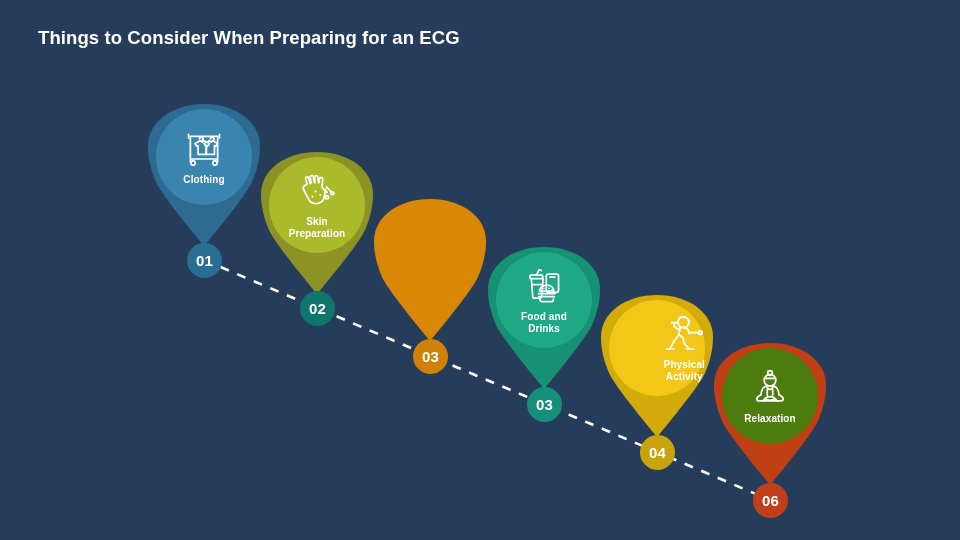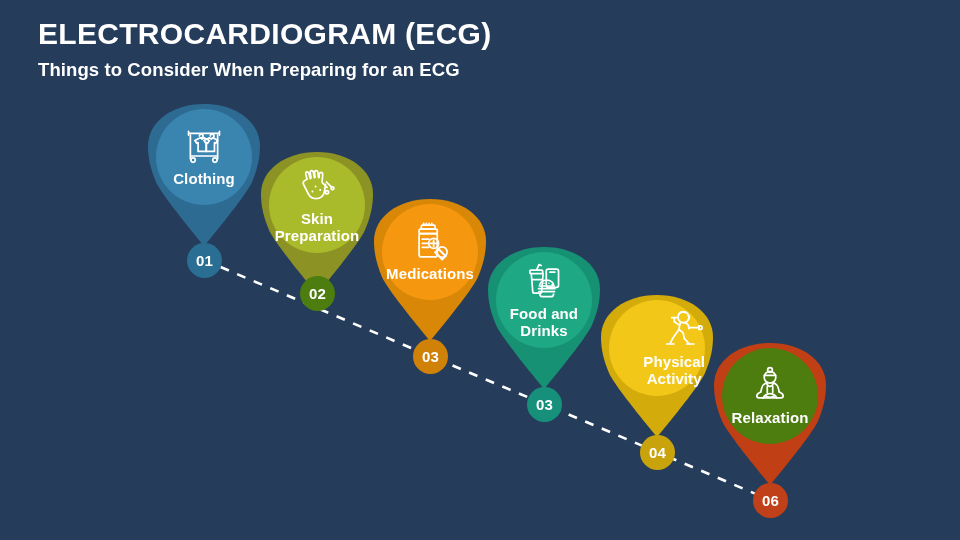--- a/index.html
+++ b/index.html
@@ -29,38 +29,37 @@
   .pin-body{
     position:absolute;left:0;top:0;width:100%;height:100%;
   }
   .pin-inner{
     position:absolute;border-radius:50%;
     display:flex;flex-direction:column;align-items:center;justify-content:center;
   }
   .pin-icon{width:44px;height:40px;display:block;}
   .pin-icon svg{width:100%;height:100%;display:block;}
   .pin-label{
-    color:#ffffff;font-size:15px;font-weight:bold;text-align:center;
+    color:#ffffff;font-size:10px;font-weight:bold;text-align:center;
     line-height:1.12;margin-top:5px;letter-spacing:.1px;
   }
 
   
   .badge{
     position:absolute;border-radius:50%;
     display:flex;align-items:center;justify-content:center;
     color:#ffffff;font-size:15px;font-weight:bold;letter-spacing:.2px;
   }
 </style>
 </head>
 <body>
 
 <div id="slide">
 
   <div id="header">
-    <div id="title">ELECTROCARDIOGRAM (ECG)</div>
     <div id="subtitle">Things to Consider When Preparing for an ECG</div>
   </div>
 
   <svg id="connector" viewBox="0 0 960 540" preserveAspectRatio="none">
       <path d="M204 260 L317 308 L430 356 L544 404 L657 452 L770 500" fill="none" stroke="#ffffff" stroke-width="2.6" stroke-dasharray="9 9" stroke-linecap="butt"></path>
     </svg>
 
   <div id="pins-layer">
       <div class="pin" style="left: 148px; top: 104px; width: 112px; height: 142px;">
         <div class="pin-body">
@@ -110,37 +109,20 @@
             <div>Skin</div>
             <div>Preparation</div>
           </div>
         </div>
       </div>
       <div class="pin" style="left: 374px; top: 199px; width: 112px; height: 142px;">
         <div class="pin-body">
           <svg viewBox="0 0 112 142" preserveAspectRatio="none" style="width:100%;height:100%;display:block;">
     <path d="M56 142 C56 142 14 92 8 78 C3 66 0 55 0 42 C0 18 24 0 56 0 C88 0 112 18 112 42 C112 55 109 66 104 78 C98 92 56 142 56 142 Z" fill="#d98706"></path>
   </svg>
-        </div>
-        <div class="pin-inner" style="width: 96px; height: 96px; left: 8px; top: 5px; background: rgb(246, 151, 16);">
-          <div class="pin-icon">
-            <svg viewBox="0 0 48 44" fill="none" stroke="#fff" stroke-width="1.9" stroke-linecap="round" stroke-linejoin="round">
-      <rect x="14.5" y="4.5" width="15" height="4.5" rx="1"></rect>
-      <path d="M17 4.5v-2M20 4.5v-2M23 4.5v-2M26 4.5v-2"></path>
-      <rect x="12" y="9" width="20" height="5" rx="1.3"></rect>
-      <path d="M13.5 14h17a1.5 1.5 0 0 1 1.5 1.5V37a2.5 2.5 0 0 1-2.5 2.5h-15A2.5 2.5 0 0 1 12 37V15.5A1.5 1.5 0 0 1 13.5 14z"></path>
-      <path d="M15.5 20h7M15.5 24.5h7M15.5 29h7"></path>
-      <circle cx="28" cy="24.5" r="5.5"></circle>
-      <path d="M28 21v7M24.5 24.5h7"></path>
-      <path d="M33 30.5a5.6 5.6 0 1 1 7.9 7.9 5.6 5.6 0 0 1-7.9-7.9z"></path>
-      <path d="M36.9 26.6l-3.9 3.9 7.9 7.9 3.9-3.9z" transform="translate(-3.5,4)"></path>
-      <path d="M33.6 31.2l7.7 7.7"></path>
-    </svg>
-          </div>
-          <div class="pin-label">Medications</div>
         </div>
       </div>
       <div class="pin" style="left: 488px; top: 247px; width: 112px; height: 142px;">
         <div class="pin-body">
           <svg viewBox="0 0 112 142" preserveAspectRatio="none" style="width:100%;height:100%;display:block;">
     <path d="M56 142 C56 142 14 92 8 78 C3 66 0 55 0 42 C0 18 24 0 56 0 C88 0 112 18 112 42 C112 55 109 66 104 78 C98 92 56 142 56 142 Z" fill="#169174"></path>
   </svg>
         </div>
         <div class="pin-inner" style="width: 96px; height: 96px; left: 8px; top: 5px; background: rgb(30, 168, 132);">
           <div class="pin-icon">
@@ -218,21 +200,21 @@
     </svg>
           </div>
           <div class="pin-label">Relaxation</div>
         </div>
       </div>
     </div>
   <div id="badges-layer">
       <div class="badge" style="left: 187px; top: 243px; width: 35px; height: 35px; background: rgb(42, 110, 147);">
         <span>01</span>
       </div>
-      <div class="badge" style="left: 300px; top: 276px; width: 35px; height: 35px; background: #4d7c0f;">
+      <div class="badge" style="left: 300px; top: 291px; width: 35px; height: 35px; background: #0f766e;">
         <span>02</span>
       </div>
       <div class="badge" style="left: 413px; top: 339px; width: 35px; height: 35px; background: rgb(207, 129, 8);">
         <span>03</span>
       </div>
       <div class="badge" style="left: 527px; top: 387px; width: 35px; height: 35px; background: rgb(22, 144, 122);">
         <span>03</span>
       </div>
       <div class="badge" style="left: 640px; top: 435px; width: 35px; height: 35px; background: rgb(200, 163, 12);">
         <span>04</span>

